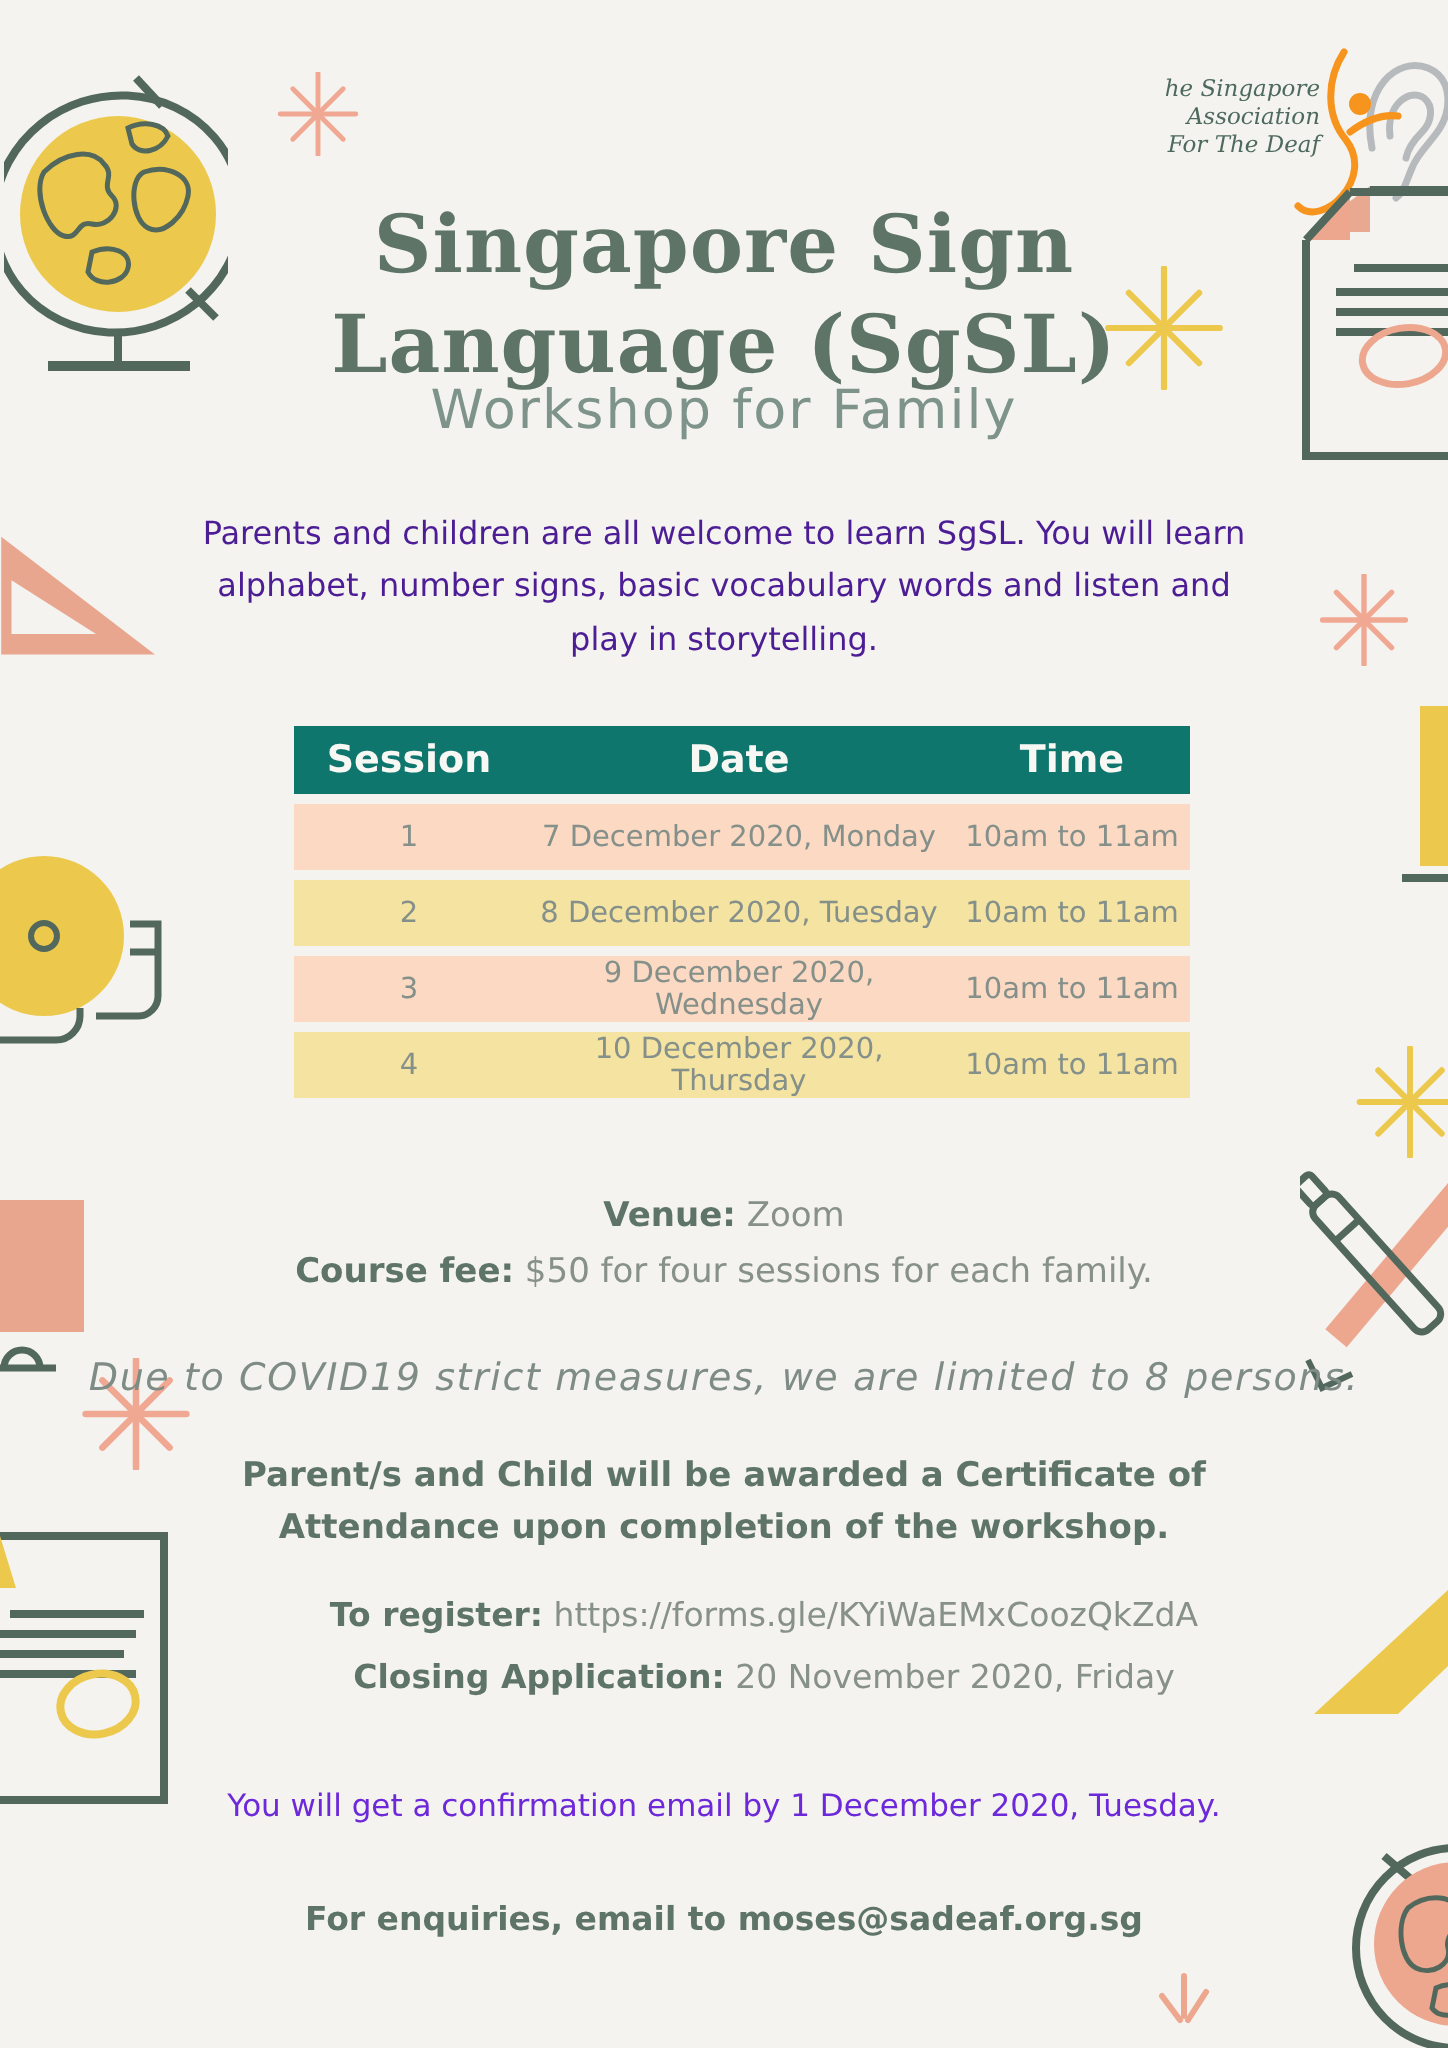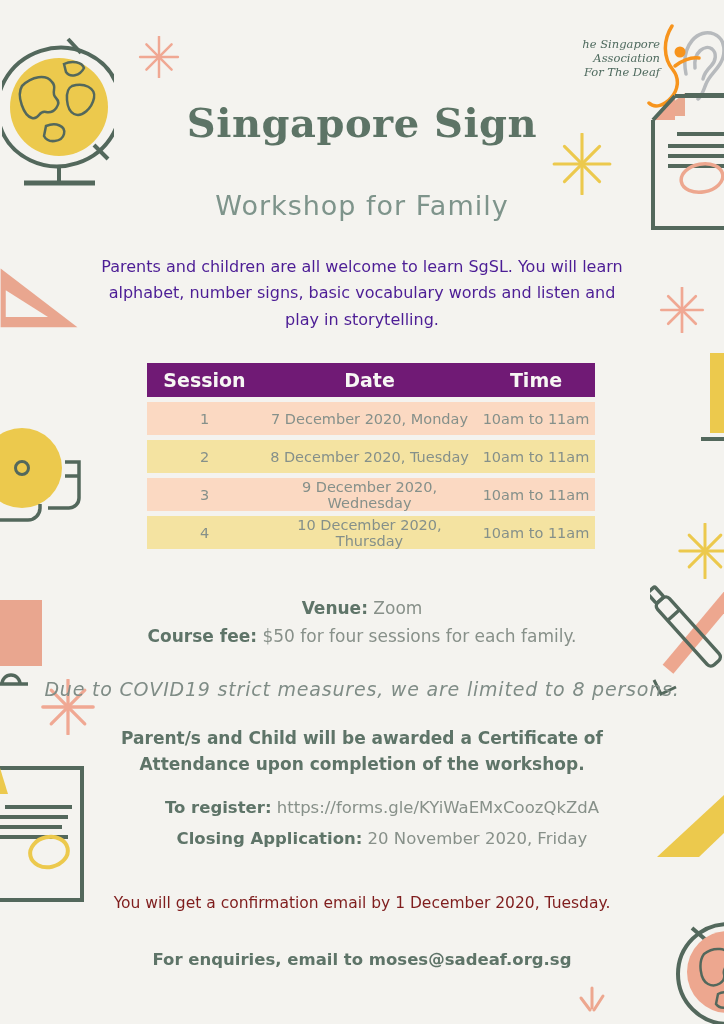--- a/index.html
+++ b/index.html
@@ -26,21 +26,21 @@
     text-align:center; font-size:16px; line-height:1.65;
     color:#4c1d95;
   }
 
   table.schedule {
     position:absolute; top:358px; left:147px; width:448px;
     border-collapse:separate; border-spacing:0 5px;
     table-layout:fixed;
   }
   table.schedule th {
-    background:#701a75; color:#f7f7f4; font-size:19px;
+    background:#0f766e; color:#f7f7f4; font-size:19px;
     font-weight:bold; height:34px; padding:0; text-align:center;
   }
   table.schedule td {
     font-size:14.5px; color:#85908a; text-align:center;
     height:33px; padding:0;
   }
   tr.row-salmon td { background:#fbd9c2; }
   tr.row-yellow td { background:#f4e3a1; }
 
   .venue-block {
@@ -59,21 +59,21 @@
     text-align:center; font-weight:bold; font-size:17px; line-height:1.5;
   }
   .register-block {
     position:absolute; top:793px; left:0; width:100%;
     text-align:center; font-size:16.5px; line-height:1.85;
     color:#879089;
     padding-left:20px;
   }
   .confirmation {
     position:absolute; top:894px; left:0; width:100%;
-    text-align:center; font-size:15.5px; color:#7f1d1d;
+    text-align:center; font-size:15.5px; color:#6d28d9;
   }
   .enquiries {
     position:absolute; top:950px; left:0; width:100%;
     text-align:center; font-size:16.5px; font-weight:bold;
   }
   .bar { position:absolute; background:#ecc94d; }
   .green-line { position:absolute; background:#53685c; }
   .salmon-rect { position:absolute; background:#e9a68f; }
 </style>
 </head>
@@ -232,20 +232,21 @@
     <circle cx="58" cy="62" r="41" fill="#eda78f"></circle>
     <g stroke="#53685c" fill="none" stroke-width="2.5">
       <path d="M34,44 C44,36 58,38 60,46 C62,54 52,56 54,64 C56,72 46,78 38,74 C30,70 28,52 34,44 Z"></path>
       <path d="M66,52 C76,48 86,54 84,64 C82,74 72,80 66,76 C60,72 60,56 66,52 Z"></path>
       <path d="M48,84 C56,80 66,84 64,92 C62,98 50,100 46,94 Z"></path>
     </g>
   </svg>
 
   <div class="title">
     <div>Singapore Sign</div>
+    <div>Language (SgSL)</div>
   </div>
 
   <div class="subtitle">Workshop for Family</div>
 
   <div class="intro">Parents and children are all welcome to learn SgSL. You will learn alphabet, number signs, basic vocabulary words and listen and play in storytelling.</div>
 
   <table class="schedule">
     <colgroup>
         <col style="width:115px">
         <col style="width:215px">

